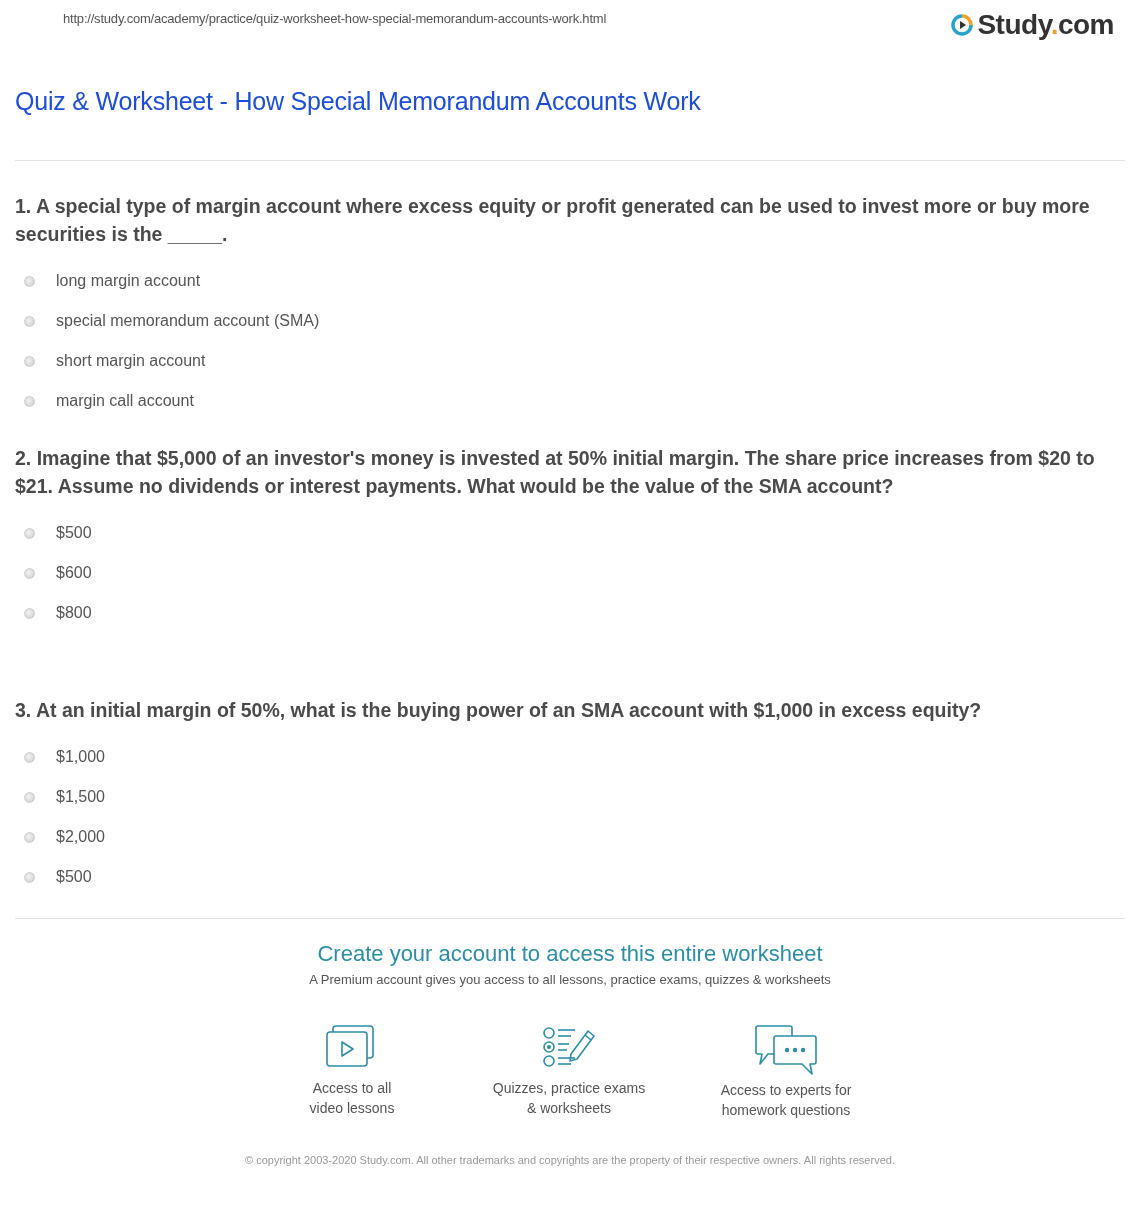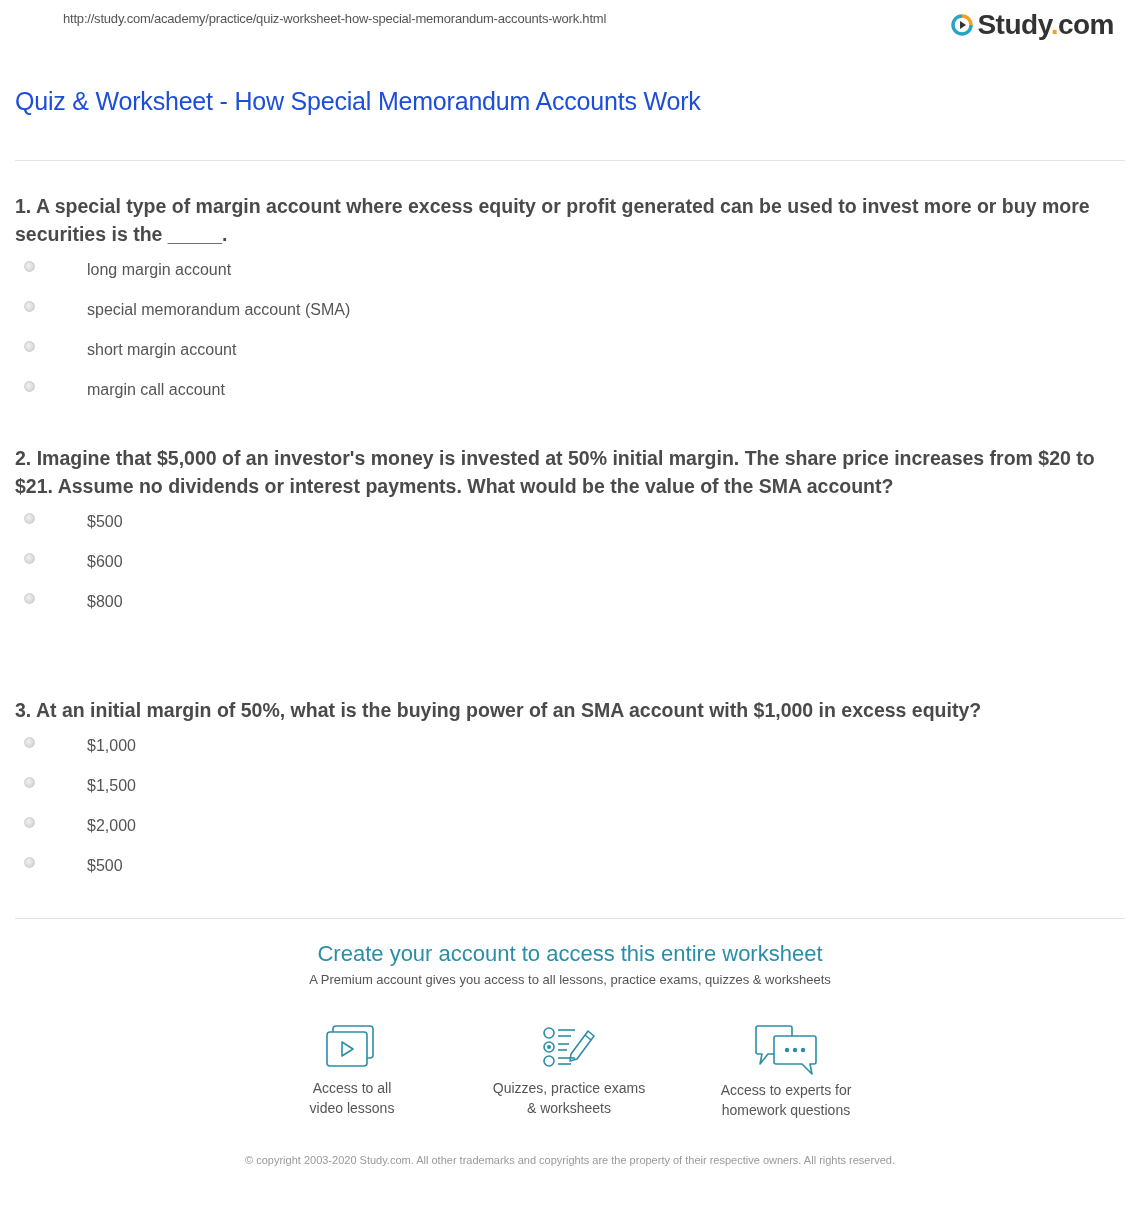--- a/index.html
+++ b/index.html
@@ -15,21 +15,21 @@
 
   .title { position: absolute; left: 15px; top: 70px; width: 860px; font-size: 25px; line-height: 39px; color: #1d4ed8; font-weight: 400; font-family: "Liberation Sans", sans-serif; letter-spacing: -0.2px; margin-top: 12px; }
 
   .hr { position: absolute; left: 15px; right: 15px; height: 1px; background: #e4e4e4; }
   .hr.top { top: 160px; }
   .hr.bottom { top: 918px; }
 
   .question { position: absolute; left: 15px; width: 1095px; }
   .q-text { font-size: 19.5px; line-height: 28px; font-weight: 700; color: #4a4a4a; font-family: "Liberation Sans", sans-serif; letter-spacing: 0px; }
   .options { list-style: none; margin-top: 13px; }
-  .option { display: flex; align-items: flex-start; height: 40px; gap: 31px; }
+  .option { display: flex; align-items: center; height: 40px; }
   .radio { width: 11px; height: 11px; border-radius: 50%; background: radial-gradient(circle at 40% 40%, #f2f2f2 0%, #d6d6d6 70%, #c4c4c4 100%); border: 1px solid #cfcfcf; margin-left: 9px; margin-right: 21px; flex-shrink: 0; }
   .opt-label { font-size: 16px; color: #555; font-family: "Liberation Sans", sans-serif; }
 
   .cta { position: absolute; left: 0; width: 1140px; text-align: center; }
   .cta-title { top: 941px; font-size: 22px; color: #2b8ea8; font-weight: 300; font-family: "Liberation Sans", sans-serif; }
   .cta-sub { top: 972px; font-size: 13px; color: #555; font-family: "Liberation Sans", sans-serif; }
 
   .features { position: absolute; top: 1024px; left: 0; width: 1140px; }
   .feature { position: absolute; width: 200px; text-align: center; }
   .feature svg { display: block; margin: 0 auto; }

